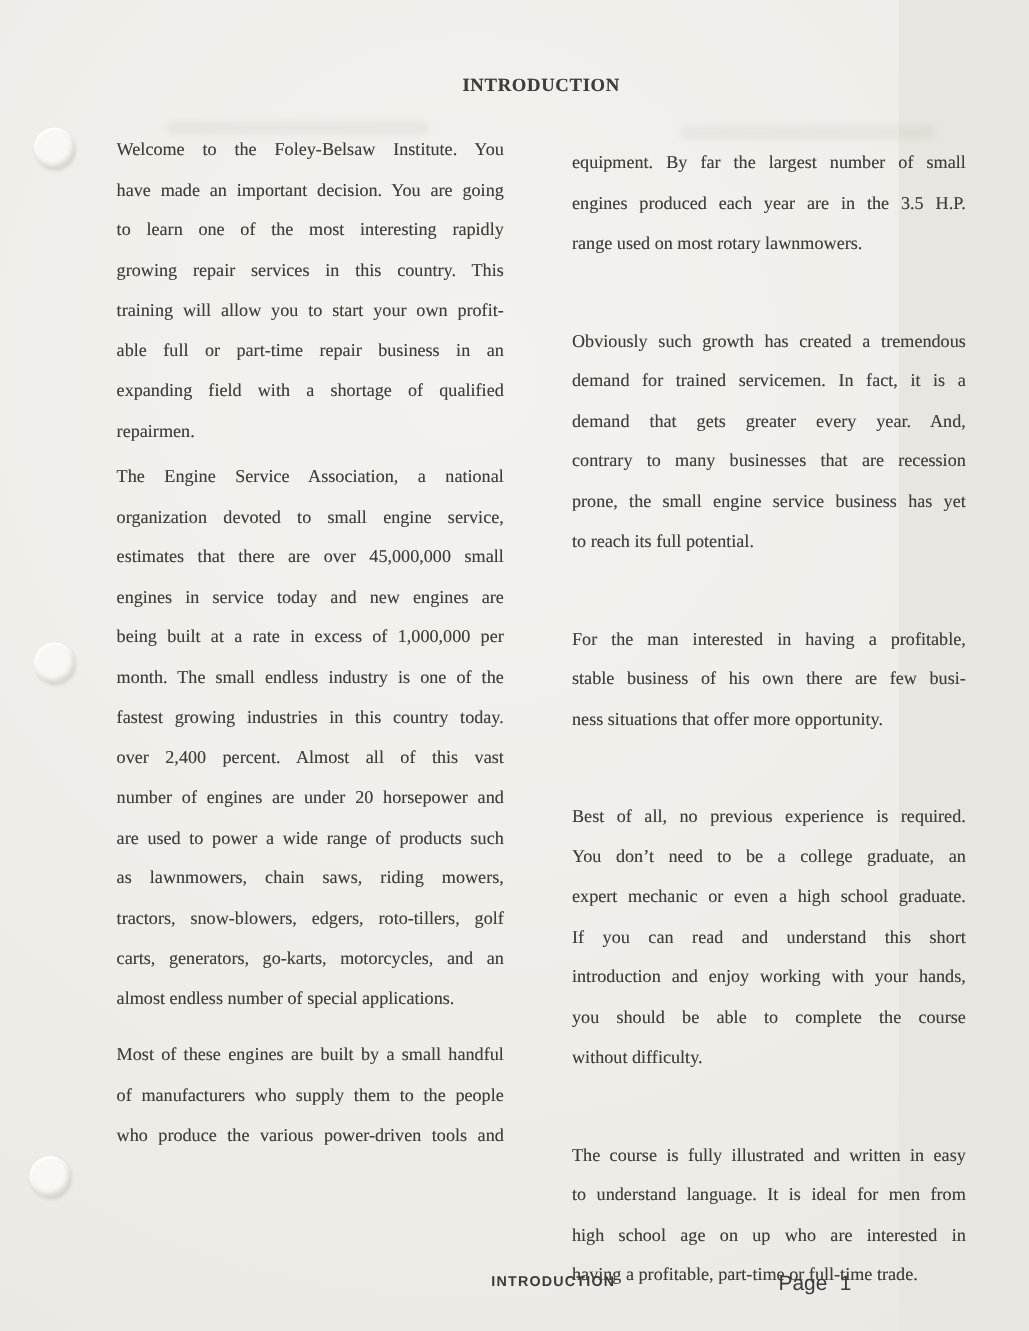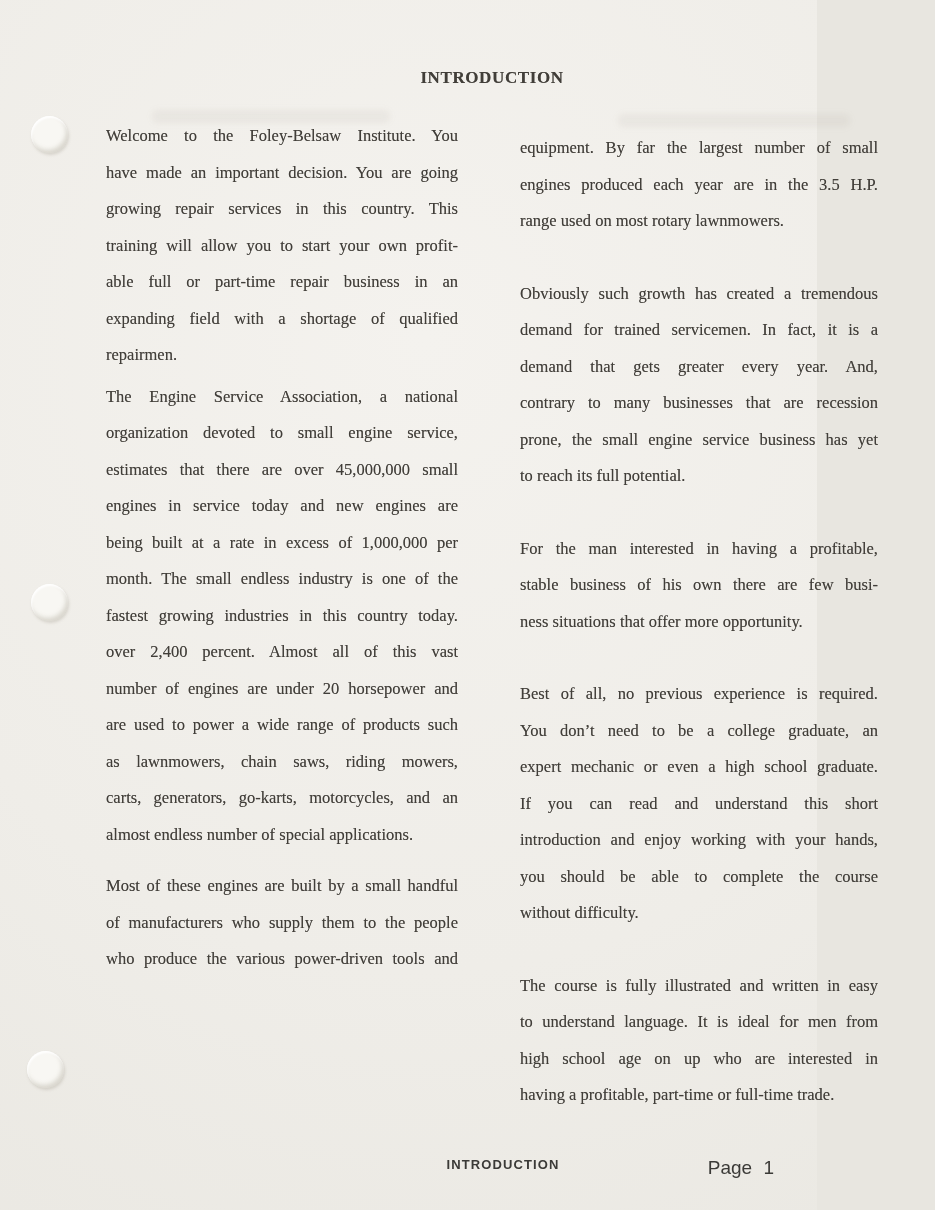--- a/index.html
+++ b/index.html
@@ -55,21 +55,21 @@
     position:absolute;
     font-size:16.5px;
     line-height:36.5px;
     text-shadow:0 0 0.4px rgba(65,62,57,0.5);
   }
   .col-left{left:106px;top:118px;width:352px;}
   .col-right{left:520px;top:130px;width:358px;font-family:Liberation Serif, serif;}
   .para{margin:0;}
   .col-left .para+.para{margin-top:5px;}
   .col-left .para:nth-child(3){margin-top:15px;}
-  .col-right .para+.para{margin-top:36px;}
+  .col-right .para+.para{margin-top:52px;}
   .ln{
     text-align:justify;
     text-align-last:justify;
     white-space:normal;
   }
   .ln.end{text-align-last:left;}
   
   .footer-section{
     position:absolute;
     left:503px;top:1157px;transform:translateX(-50%);
@@ -96,38 +96,40 @@
 
   <div class="ghost ghost-1"></div>
   <div class="ghost ghost-2"></div>
 
   <h1 class="title">INTRODUCTION</h1>
 
   <div class="col col-left" id="col-left">
       <div class="para">
         <div class="ln">Welcome to the Foley-Belsaw Institute. You</div>
         <div class="ln">have made an important decision. You are going</div>
+        <div class="ln">to learn one of the most interesting rapidly</div>
         <div class="ln">growing repair services in this country. This</div>
         <div class="ln">training will allow you to start your own profit-</div>
         <div class="ln">able full or part-time repair business in an</div>
         <div class="ln">expanding field with a shortage of qualified</div>
         <div class="ln end">repairmen.</div>
       </div>
       <div class="para">
         <div class="ln">The Engine Service Association, a national</div>
         <div class="ln">organization devoted to small engine service,</div>
         <div class="ln">estimates that there are over 45,000,000 small</div>
         <div class="ln">engines in service today and new engines are</div>
         <div class="ln">being built at a rate in excess of 1,000,000 per</div>
         <div class="ln">month. The small endless industry is one of the</div>
         <div class="ln">fastest growing industries in this country today.</div>
         <div class="ln">over 2,400 percent. Almost all of this vast</div>
         <div class="ln">number of engines are under 20 horsepower and</div>
         <div class="ln">are used to power a wide range of products such</div>
         <div class="ln">as lawnmowers, chain saws, riding mowers,</div>
+        <div class="ln">tractors, snow-blowers, edgers, roto-tillers, golf</div>
         <div class="ln">carts, generators, go-karts, motorcycles, and an</div>
         <div class="ln end">almost endless number of special applications.</div>
       </div>
       <div class="para">
         <div class="ln">Most of these engines are built by a small handful</div>
         <div class="ln">of manufacturers who supply them to the people</div>
         <div class="ln">who produce the various power-driven tools and</div>
       </div>
     </div>
   <div class="col col-right" id="col-right">

